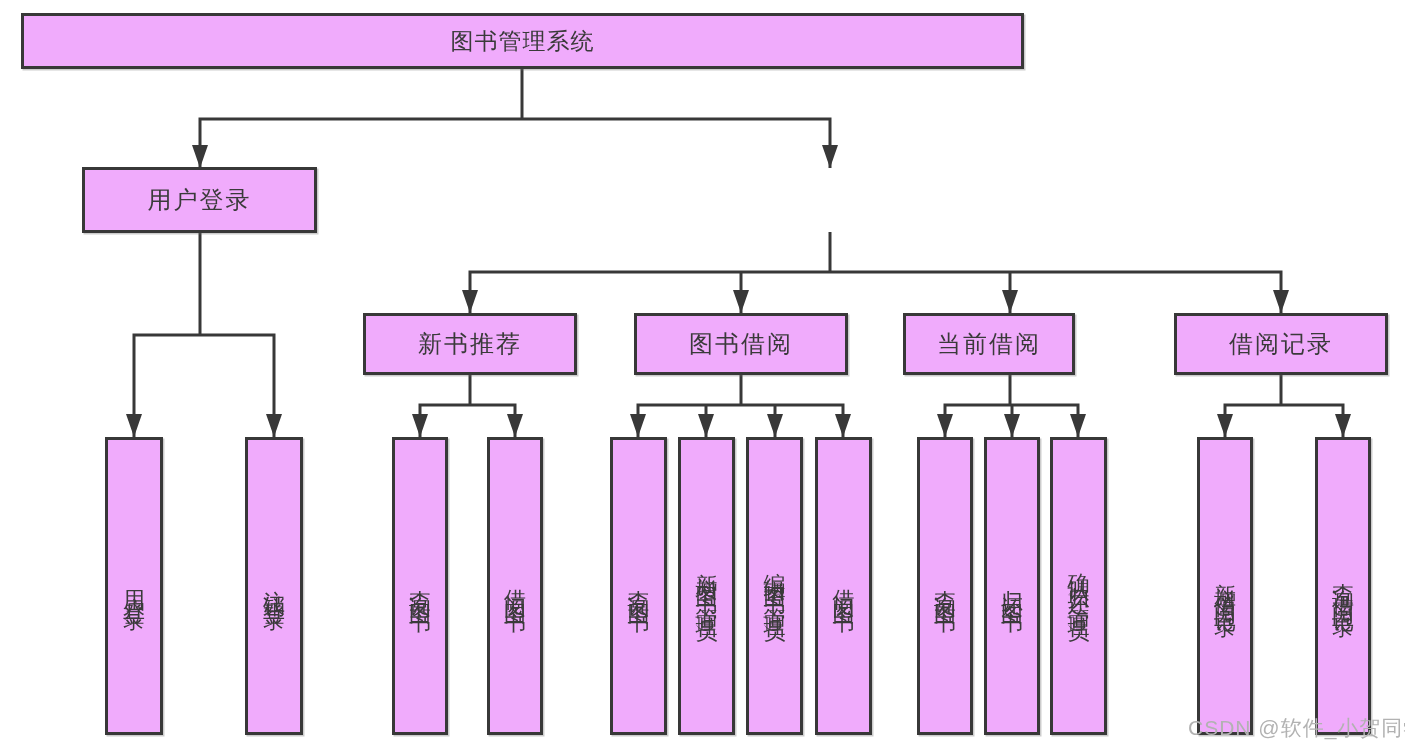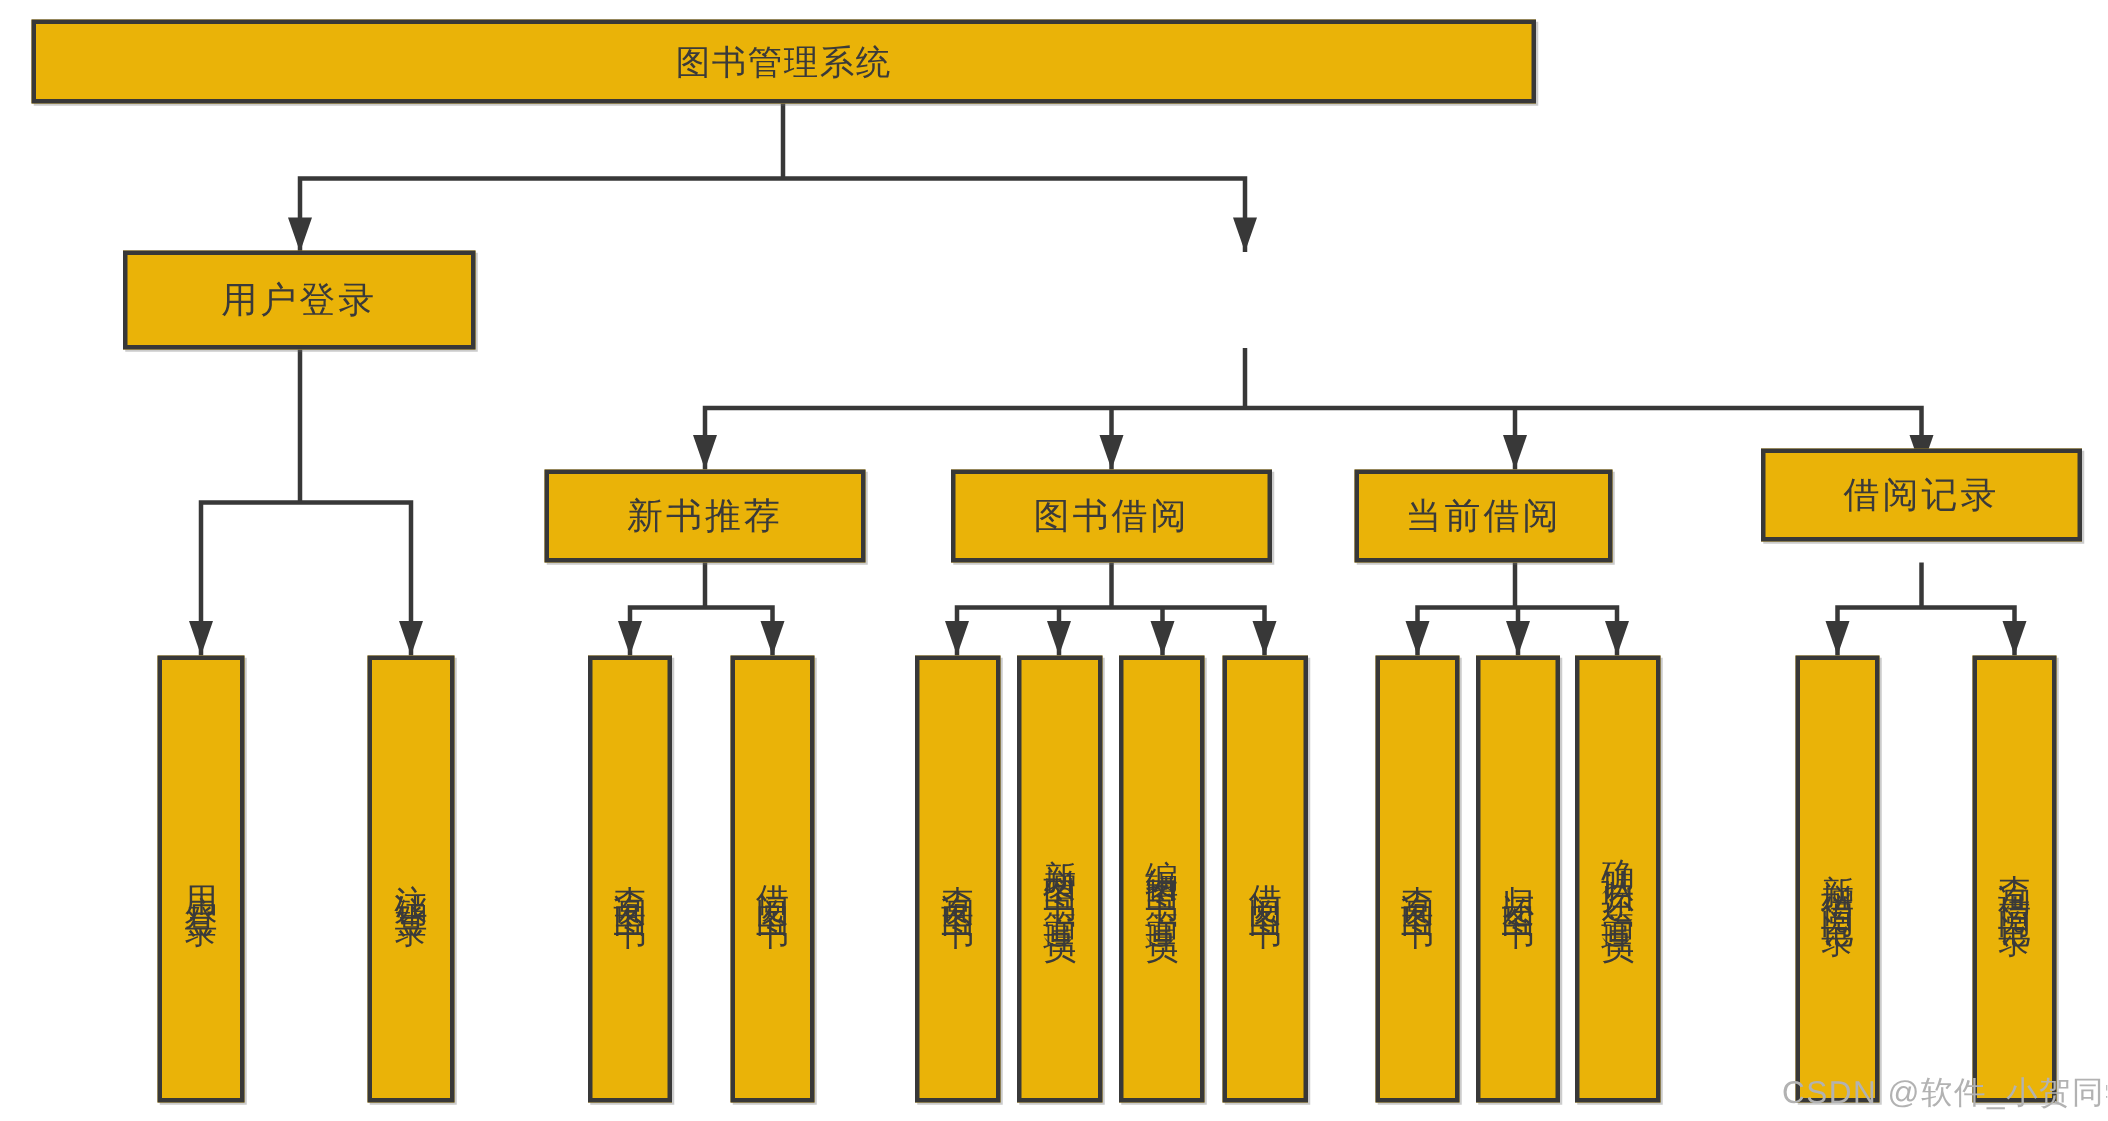--- a/index.html
+++ b/index.html
@@ -14,21 +14,21 @@
   }
   .wires {
     position: absolute;
     left: 0; top: 0;
     width: 1405px; height: 747px;
     z-index: 1;
   }
   .node {
     position: absolute;
     box-sizing: border-box;
-    background: #eab308;
+    background: #f0abfc;
     border: 3px solid #383838;
     box-shadow: 1.5px 1.5px 0 rgba(110,110,110,0.35);
     display: flex;
     align-items: center;
     justify-content: center;
     z-index: 2;
     text-align: left;
   }
   .h-node { font-size: 24px; letter-spacing: 2px; }
   .root-node { font-size: 23px; letter-spacing: 1px; }
@@ -105,21 +105,21 @@
     </g>
   </svg>
 
   <div class="node root-node" style="left:21px; top:13px; width:1003px; height:56px;">图书管理系统</div>
 
   <div class="node h-node" style="left:82px; top:167px; width:235px; height:66px;">用户登录</div>
 
   <div class="node h-node" style="left:363px; top:313px; width:214px; height:62px;">新书推荐</div>
   <div class="node h-node" style="left:634px; top:313px; width:214px; height:62px;">图书借阅</div>
   <div class="node h-node" style="left:903px; top:313px; width:172px; height:62px;">当前借阅</div>
-  <div class="node h-node" style="left:1174px; top:299px; width:214px; height:62px;">借阅记录</div>
+  <div class="node h-node" style="left:1174px; top:313px; width:214px; height:62px;">借阅记录</div>
 
   <div class="node v-node" style="left:105px; top:437px; width:58px; height:298px;">用户登录</div>
   <div class="node v-node" style="left:245px; top:437px; width:58px; height:298px;">注销登录</div>
 
   <div class="node v-node" style="left:392px; top:437px; width:56px; height:298px;">查询图书</div>
   <div class="node v-node" style="left:487px; top:437px; width:56px; height:298px;">借阅图书</div>
 
   <div class="node v-node" style="left:610px; top:437px; width:57px; height:298px;">查询图书</div>
   <div class="node v-node" style="left:678px; top:437px; width:57px; height:298px;">新增图书（管理员）</div>
   <div class="node v-node" style="left:746px; top:437px; width:57px; height:298px;">编辑图书（管理员）</div>

